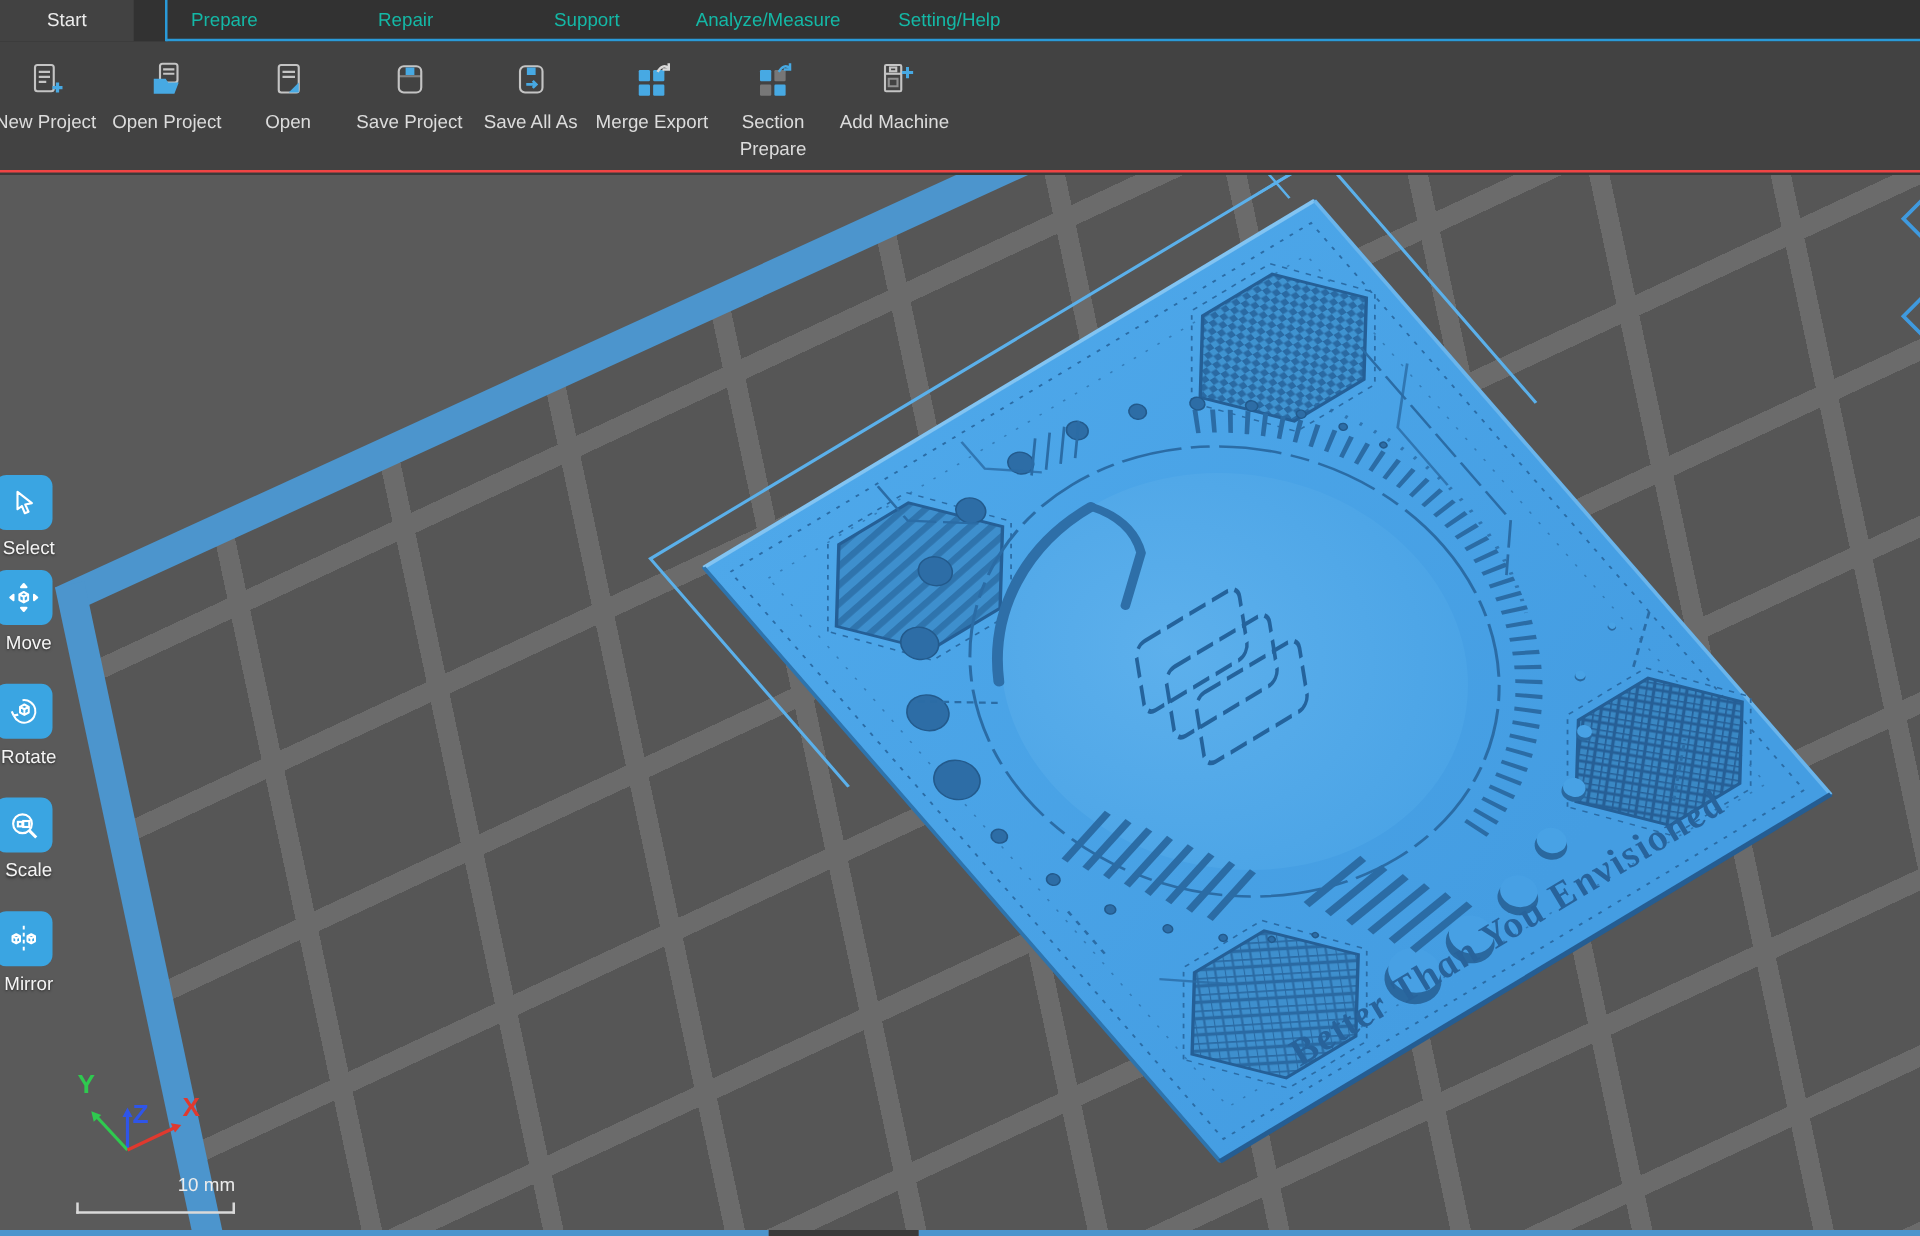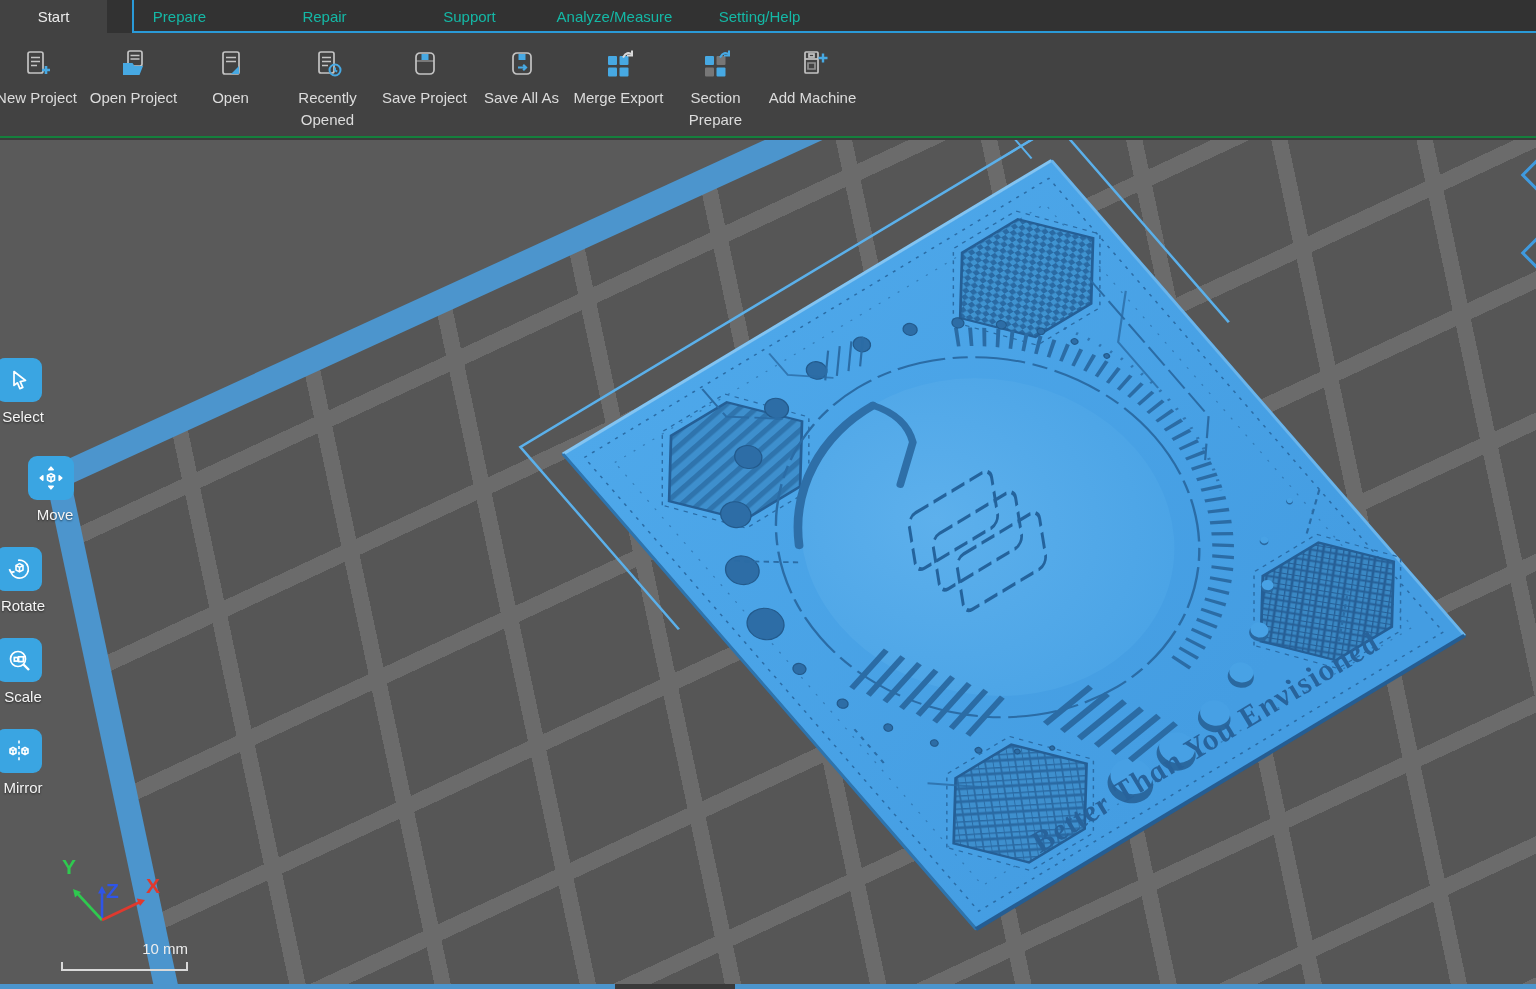--- a/index.html
+++ b/index.html
@@ -16,21 +16,21 @@
 
   
   .tabbar{position:relative;height:33px;background:var(--tab-bar-bg);display:flex;}
   .tabbar::after{content:'';position:absolute;left:133px;right:0;bottom:0;height:2px;background:var(--accent);}
   .tab{height:33px;display:flex;align-items:center;justify-content:center;
        width:145px;color:#14b8a6;font-size:15px;cursor:default;}
   .tab.start{width:107px;background:var(--ribbon-bg);color:#ececec;}
   .tab-vsep{position:absolute;left:132px;top:0;width:2px;height:33px;background:var(--accent);}
 
   
-  .ribbon{height:105px;background:var(--ribbon-bg);border-bottom:2px solid #15803d;
+  .ribbon{height:105px;background:var(--ribbon-bg);border-bottom:2px solid #ef4444;
           display:flex;align-items:flex-start;padding-top:14px;}
   .tb-btn{width:97px;display:flex;flex-direction:column;align-items:center;gap:6px;}
   .tb-btn:first-child{margin-left:-12px;}
   .tb-ico{height:34px;display:flex;align-items:center;justify-content:center;}
   .tb-ico svg{display:block;}
   .tb-label{color:#dcdcdc;font-size:15px;text-align:center;line-height:1.45;}
 
   
   .viewport{position:absolute;left:0;top:140px;width:1536px;height:849px;overflow:hidden;background:var(--grid-bg);}
   .vp-grid{position:absolute;inset:0;
@@ -57,21 +57,21 @@
   .frag-1{right:-16px;top:22px;}
   .frag-2{right:-16px;top:100px;}
 
   
   .toolstack{position:absolute;left:0;top:0;width:70px;height:100%;pointer-events:none;}
   .tool{position:absolute;left:0;width:70px;pointer-events:auto;}
   .tool-btn{width:46px;height:44px;margin-left:-4px;border-radius:9px;background:var(--tool-blue);
             display:flex;align-items:center;justify-content:center;}
   .tool-label{display:block;margin-left:-6px;width:58px;margin-top:6px;text-align:center;color:#f5f5f5;
               font-size:15px;text-shadow:0 1px 2px rgba(0,0,0,.55);}
-  .t-select{top:218px;} .t-move{top:316px;padding-left:32px;} .t-rotate{top:407px;} .t-scale{top:498px;} .t-mirror{top:589px;}
+  .t-select{top:240px;} .t-move{top:316px;} .t-rotate{top:407px;} .t-scale{top:498px;} .t-mirror{top:589px;}
 
   
   .gizmo{position:absolute;left:40px;top:708px;}
   .scalebar{position:absolute;left:61px;top:800px;width:127px;text-align:right;}
   .scalebar .lbl{color:#ececec;font-size:15px;display:block;margin-bottom:5px;}
   .scalebar .bracket{height:9px;border-left:2px solid #d9d9d9;border-right:2px solid #d9d9d9;border-bottom:2px solid #d9d9d9;}
 </style>
 </head>
 <body>
 
@@ -115,31 +115,20 @@
       <span class="tb-ico">
         <svg width="32" height="32" viewBox="0 0 32 32" fill="none" stroke="var(--icon-gray)" stroke-width="1.7">
           <rect x="8" y="4" width="16" height="22" rx="2"></rect>
           <path d="M11 9.5h10M11 13.5h10"></path>
           <path d="M24 18v8h-8z" fill="var(--icon-blue)" stroke="none"></path>
         </svg>
       </span>
       <span class="tb-label">Open</span>
     </div>
 
-    <div class="tb-btn">
-      <span class="tb-ico">
-        <svg width="32" height="32" viewBox="0 0 32 32" fill="none" stroke="var(--icon-gray)" stroke-width="1.7">
-          <rect x="7" y="4" width="15" height="21" rx="2"></rect>
-          <path d="M10 9.5h9M10 13.5h9M10 17.5h6"></path>
-          <circle cx="23" cy="22" r="5.5" stroke="var(--icon-blue)" stroke-width="2"></circle>
-          <path d="M23 19.5v2.8l2.2 1.3" stroke="var(--icon-blue)" stroke-width="2"></path>
-        </svg>
-      </span>
-      <span class="tb-label">Recently Opened</span>
-    </div>
 
     <div class="tb-btn">
       <span class="tb-ico">
         <svg width="32" height="32" viewBox="0 0 32 32" fill="none" stroke="var(--icon-gray)" stroke-width="1.7">
           <rect x="7" y="5" width="18" height="21" rx="4"></rect>
           <rect x="12.5" y="6" width="7" height="6" fill="var(--icon-blue)" stroke="none"></rect>
           <path d="M7 13h18" opacity=".5"></path>
         </svg>
       </span>
       <span class="tb-label">Save Project</span>

